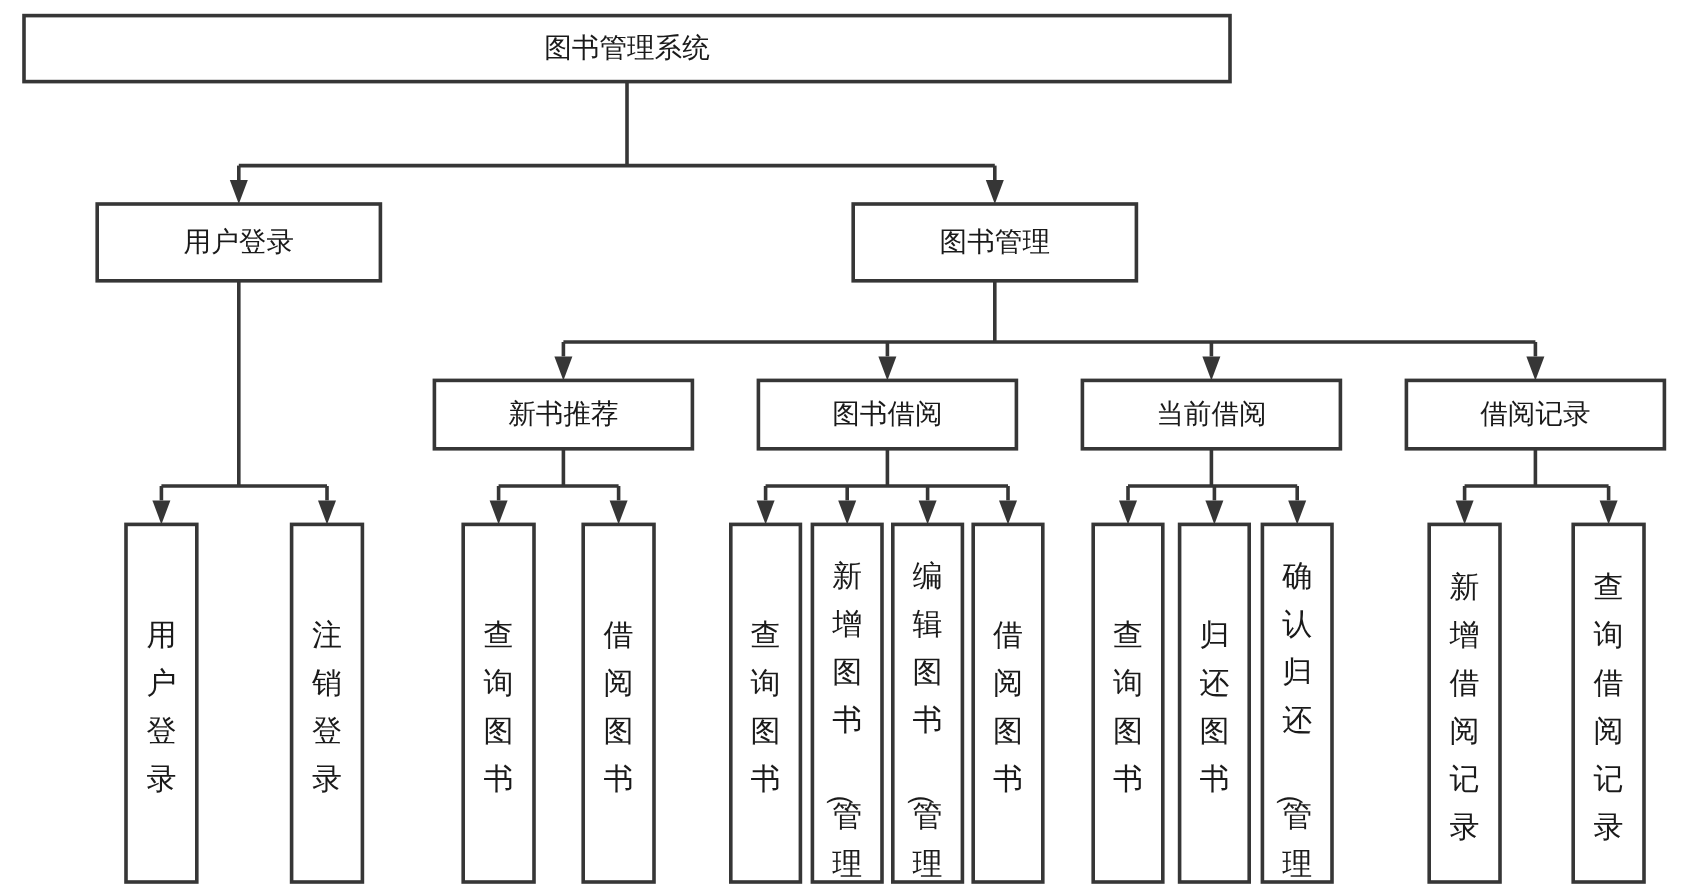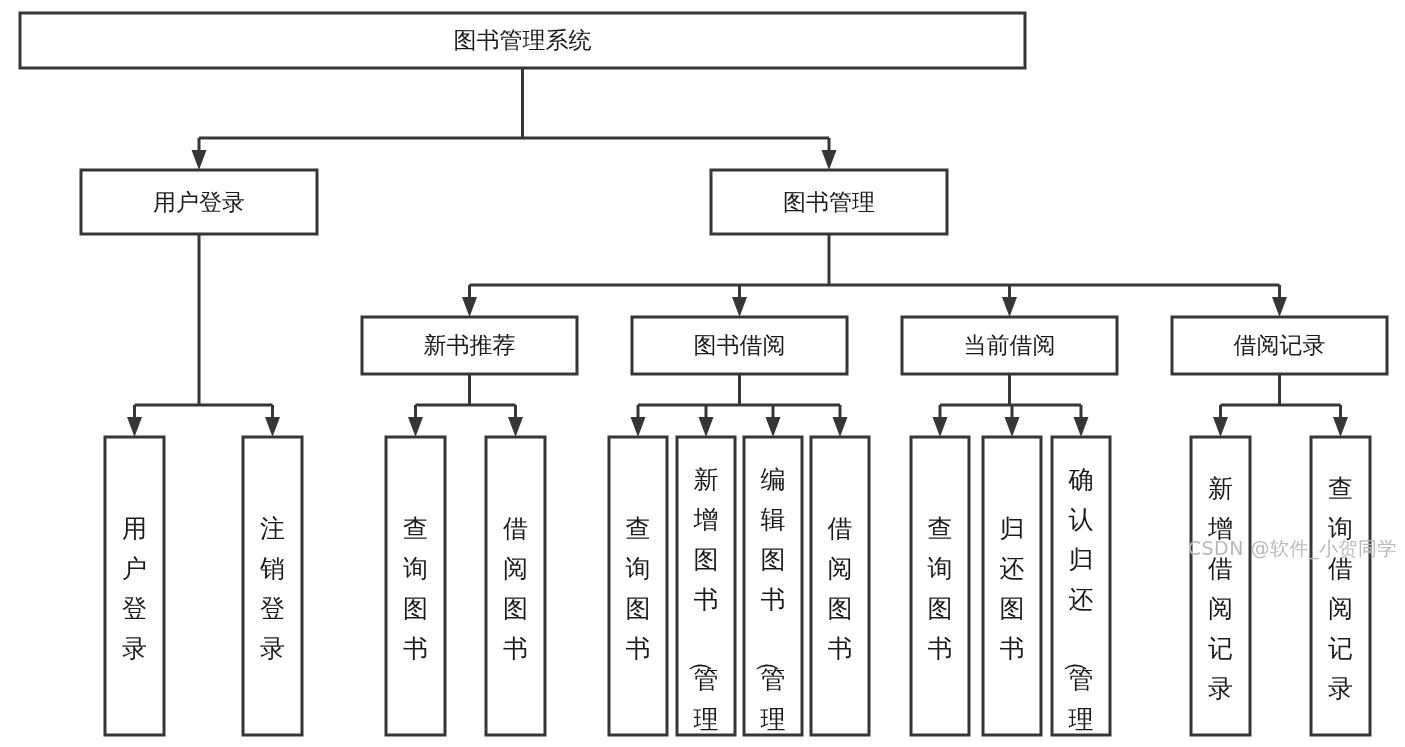--- a/index.html
+++ b/index.html
@@ -202,14 +202,13 @@
         <g>
           <rect x="1191" y="437" width="59" height="298" class="node-rect"></rect>
           <text x="1220.5" class="node-label-v"><tspan x="1220.5" y="497.2">新</tspan><tspan x="1220.5" y="537.2">增</tspan><tspan x="1220.5" y="577.2">借</tspan><tspan x="1220.5" y="617.2">阅</tspan><tspan x="1220.5" y="657.2">记</tspan><tspan x="1220.5" y="697.2">录</tspan></text>
         </g>
         <g>
           <rect x="1311" y="437" width="59" height="298" class="node-rect"></rect>
           <text x="1340.5" class="node-label-v"><tspan x="1340.5" y="497.2">查</tspan><tspan x="1340.5" y="537.2">询</tspan><tspan x="1340.5" y="577.2">借</tspan><tspan x="1340.5" y="617.2">阅</tspan><tspan x="1340.5" y="657.2">记</tspan><tspan x="1340.5" y="697.2">录</tspan></text>
         </g>
       </g>
   </svg>
-  <div class="watermark">CSDN @软件_小贺同学</div>
 </div>
 
 </body></html>

